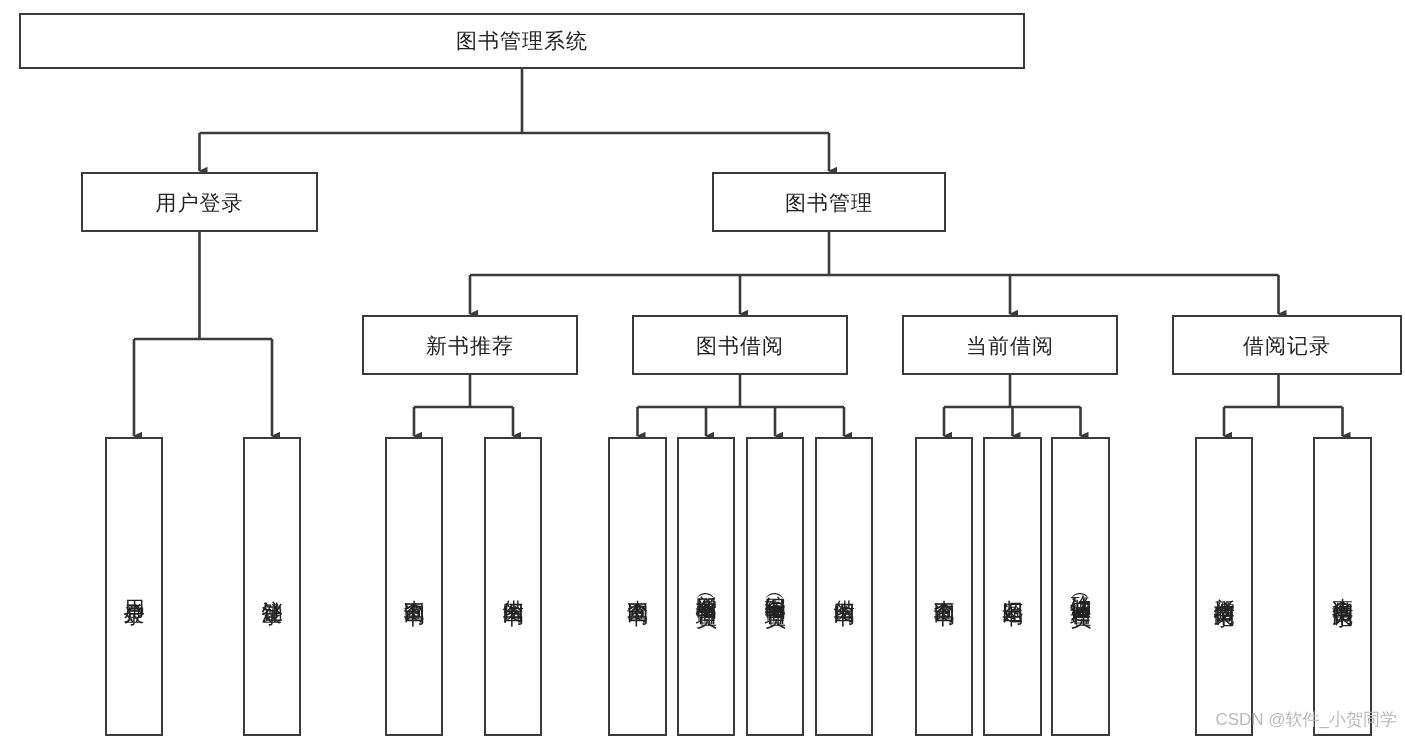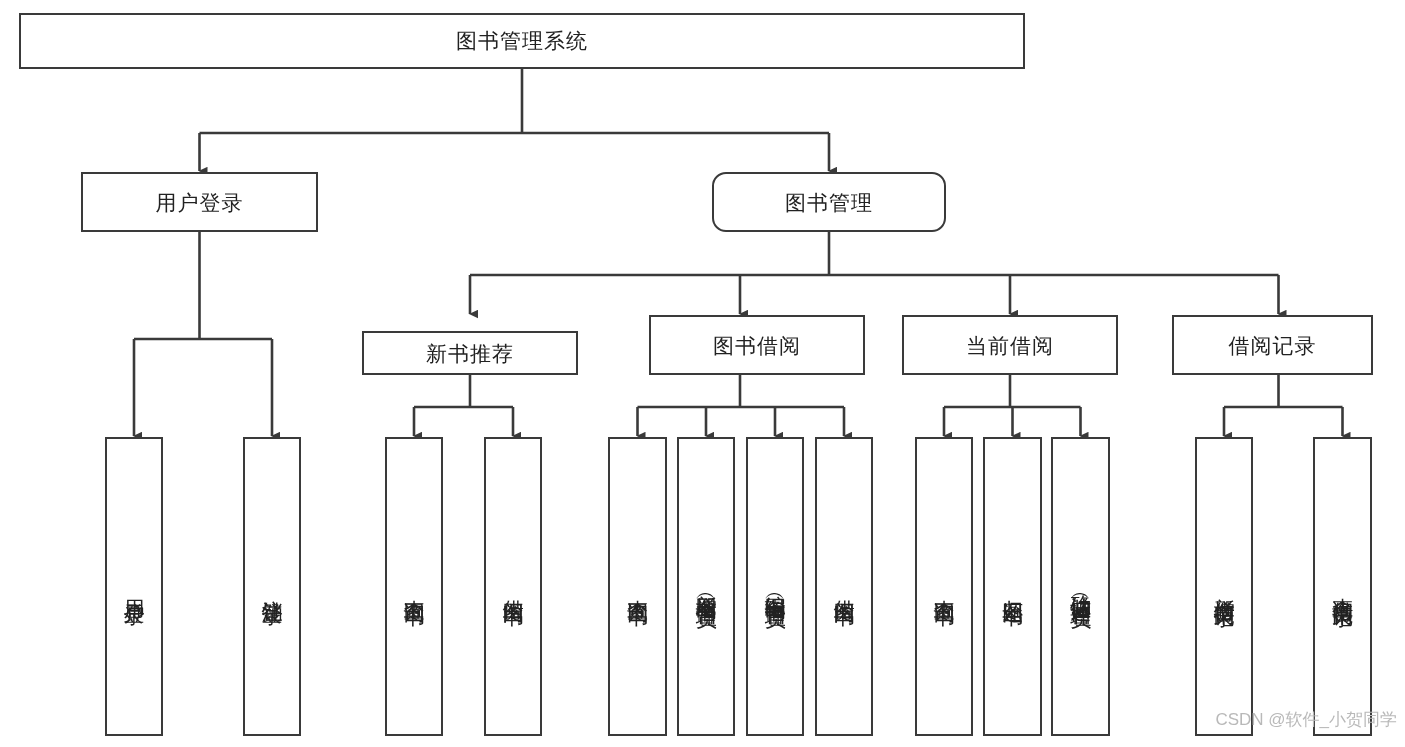--- a/index.html
+++ b/index.html
@@ -121,33 +121,33 @@
       </div>
       <div class="node-box level-2" style="left: 81px; top: 172px; width: 237px; height: 60px;">
         <span class="node-label-h">用户登录</span>
       </div>
       <div class="node-box level-3" style="left: 105px; top: 437px; width: 58px; height: 299px;">
         <span class="node-label-v">用户登录</span>
       </div>
       <div class="node-box level-3" style="left: 243px; top: 437px; width: 58px; height: 299px;">
         <span class="node-label-v">注销登录</span>
       </div>
-      <div class="node-box level-2" style="left: 712px; top: 172px; width: 234px; height: 60px; border-radius: 14px;">
+      <div class="node-box level-2" style="left: 712px; top: 172px; width: 234px; height: 60px;">
         <span class="node-label-h">图书管理</span>
       </div>
-      <div class="node-box level-3" style="left: 362px; top: 331px; width: 216px; height: 44px;">
+      <div class="node-box level-3" style="left: 362px; top: 315px; width: 216px; height: 60px;">
         <span class="node-label-h">新书推荐</span>
       </div>
       <div class="node-box leaf" style="left: 385px; top: 437px; width: 58px; height: 299px;">
         <span class="node-label-v">查询图书</span>
       </div>
       <div class="node-box leaf" style="left: 484px; top: 437px; width: 58px; height: 299px;">
         <span class="node-label-v">借阅图书</span>
       </div>
-      <div class="node-box level-3" style="left: 632px; top: 315px; width: 216px; height: 60px; margin-left: 17px;">
+      <div class="node-box level-3" style="left: 632px; top: 315px; width: 216px; height: 60px;">
         <span class="node-label-h">图书借阅</span>
       </div>
       <div class="node-box leaf" style="left: 608px; top: 437px; width: 59px; height: 299px;">
         <span class="node-label-v">查询图书</span>
       </div>
       <div class="node-box leaf" style="left: 677px; top: 437px; width: 58px; height: 299px;">
         <span class="node-label-v">新增图书（管理员）</span>
       </div>
       <div class="node-box leaf" style="left: 746px; top: 437px; width: 58px; height: 299px;">
         <span class="node-label-v">编辑图书（管理员）</span>
@@ -160,21 +160,21 @@
       </div>
       <div class="node-box leaf" style="left: 915px; top: 437px; width: 58px; height: 299px;">
         <span class="node-label-v">查询图书</span>
       </div>
       <div class="node-box leaf" style="left: 983px; top: 437px; width: 59px; height: 299px;">
         <span class="node-label-v">归还图书</span>
       </div>
       <div class="node-box leaf" style="left: 1051px; top: 437px; width: 59px; height: 299px;">
         <span class="node-label-v">确认归还（管理员）</span>
       </div>
-      <div class="node-box level-3" style="left: 1172px; top: 315px; width: 201px; height: 60px;">
+      <div class="node-box level-3" style="left: 1172px; top: 315px; width: 230px; height: 60px;">
         <span class="node-label-h">借阅记录</span>
       </div>
       <div class="node-box leaf" style="left: 1195px; top: 437px; width: 58px; height: 299px;">
         <span class="node-label-v">新增借阅记录</span>
       </div>
       <div class="node-box leaf" style="left: 1313px; top: 437px; width: 59px; height: 299px;">
         <span class="node-label-v">查询借阅记录</span>
       </div>
     </div>
 

